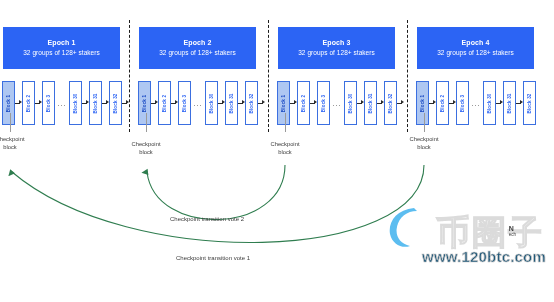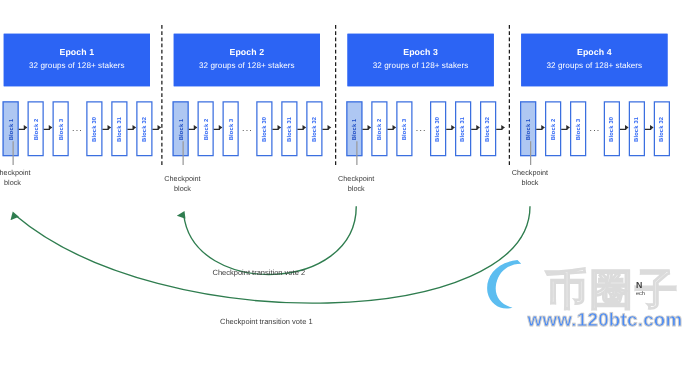--- a/index.html
+++ b/index.html
@@ -176,21 +176,21 @@
     width: 170px;
     height: 66px;
     opacity: 0.92;
   }
   #wm-url {
     position: absolute;
     right: 6px;
     bottom: 2px;
     font-size: 15px;
     font-weight: bold;
-    color: #3b82f6;
+    color: #0c4a6e;
     -webkit-text-stroke: 0.7px #c9c9c9;
     letter-spacing: 0.2px;
     text-shadow: 0 0 1px #d5d5d5;
   }
   #wm-cn {
     position: absolute;
     right: 8px;
     bottom: 18px;
     font-size: 34px;
     font-weight: bold;

